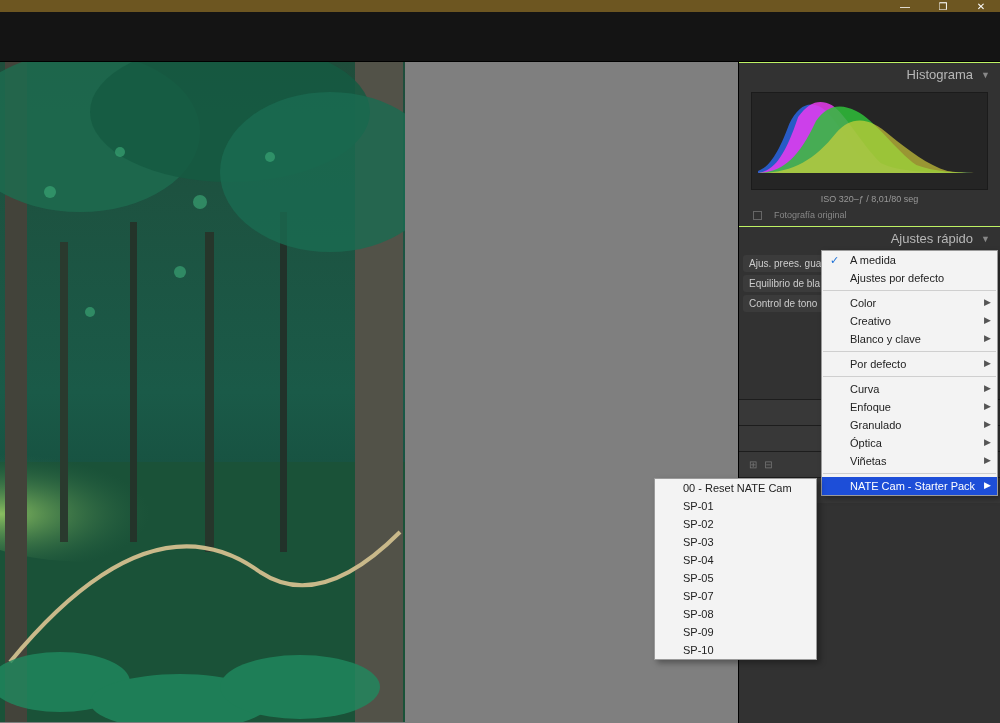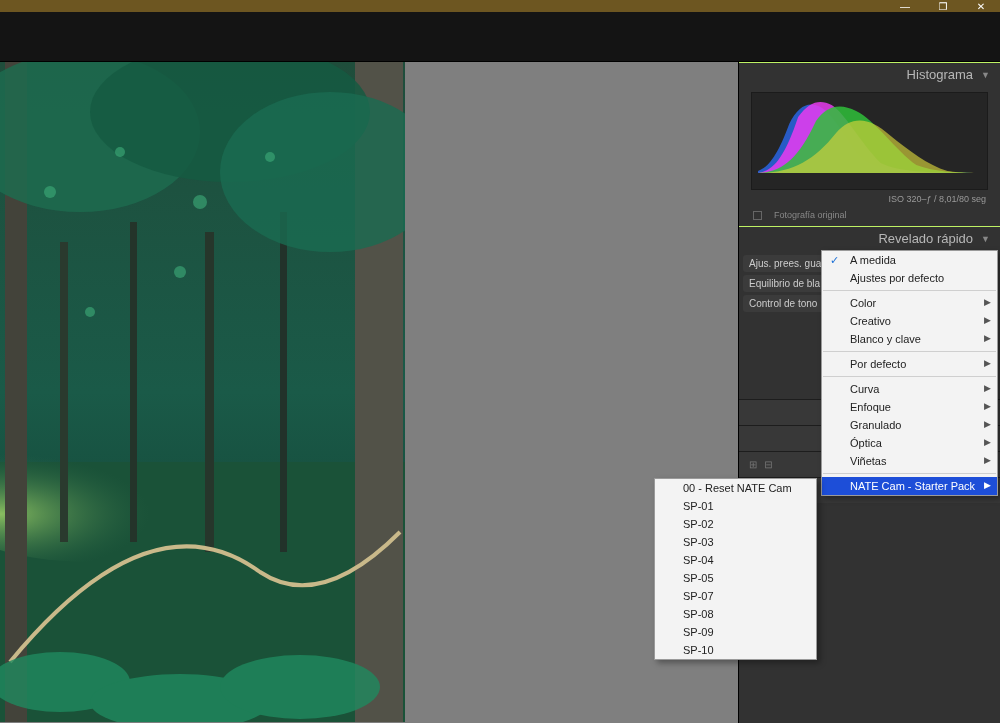--- a/index.html
+++ b/index.html
@@ -21,21 +21,21 @@
 
 
 .rightpanel { width: 262px; background: #323232; position: relative; border-left: 1px solid #000; }
 .panel-section { border-top: 1px solid #bef264; }
 .panel-header { display: flex; justify-content: flex-end; align-items: center; padding: 4px 10px 4px 0; color: #b7b7b7; font-size: 13px; cursor: pointer; gap: 8px; }
 .panel-header .tri { font-size: 9px; color: #888; }
 
 
 .histogram-box { margin: 6px 12px 4px 12px; border: 1px solid #1b1b1b; background: #252525; padding: 6px; height: 98px; position: relative; }
 .histogram-box svg { width: 100%; height: 74px; display: block; }
-.histo-meta { font-size: 9px; color: #999; display: flex; justify-content: flex-end; padding: 0 14px 4px 14px; }
+.histo-meta { font-size: 9px; color: #999; display: flex; justify-content: center; padding: 0 14px 4px 14px; }
 .histo-orig { font-size: 9px; color: #888; padding: 2px 14px 6px 14px; display: flex; align-items: center; gap: 12px; }
 .histo-orig .cb { width: 9px; height: 9px; border: 1px solid #666; display: inline-block; }
 
 
 .qd-body { padding: 2px 4px 6px 4px; }
 .qd-row { display: flex; align-items: center; margin: 3px 0; font-size: 10px; color: #999; }
 .qd-label { flex: 1; text-align: left; background: #3b3b3b; border-radius: 3px; padding: 3px 6px; margin-right: 4px; font-size: 10px; color: #ccc; }
 .qd-drop { width: 98px; background: #3b3b3b; border-radius: 3px; padding: 2px 4px; font-size: 10px; color: #ccc; position: relative; text-align: left; }
 .qd-drop::after { content: "▾"; position: absolute; right: 3px; top: 2px; font-size: 8px; color: #777; }
 .qd-slim-label { font-size: 10px; color: #999; text-align: right; flex: 1; padding-right: 6px; }
@@ -145,21 +145,21 @@
         <span>1/80 seg</span>
       </div>
       <div class="histo-orig">
         <span class="cb"></span>
         <span>Fotografía original</span>
       </div>
     </div>
 
     <div class="panel-section">
       <div class="panel-header">
-        <span>Revelado rápido</span>
+        <span>Ajustes rápido</span>
         <span class="tri">▼</span>
       </div>
       <div class="qd-body">
         <div class="qd-row">
           <div class="qd-label">Ajus. prees. guard.</div>
           <div class="qd-drop">A medida</div>
           <div class="qd-side">◀</div>
         </div>
         <div class="qd-row">
           <div class="qd-label">Equilibrio de bla</div>

